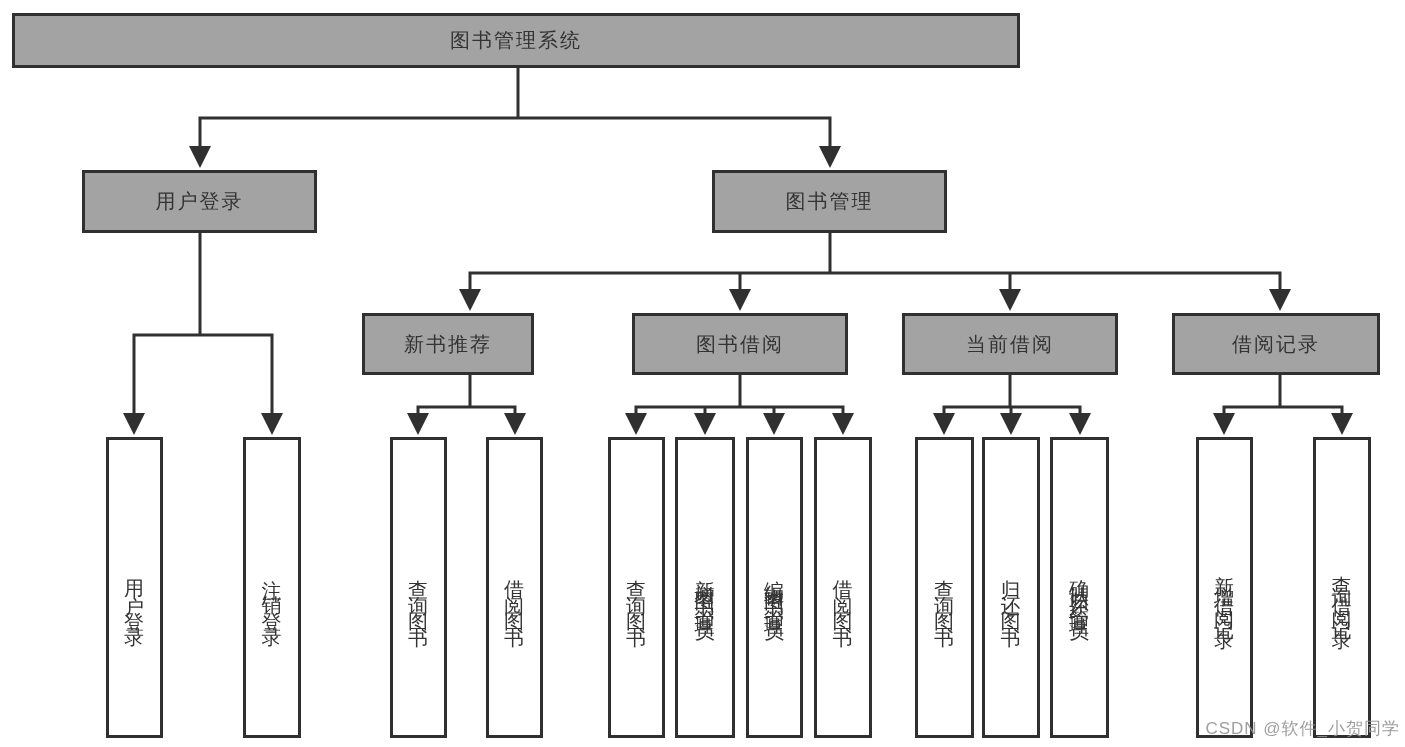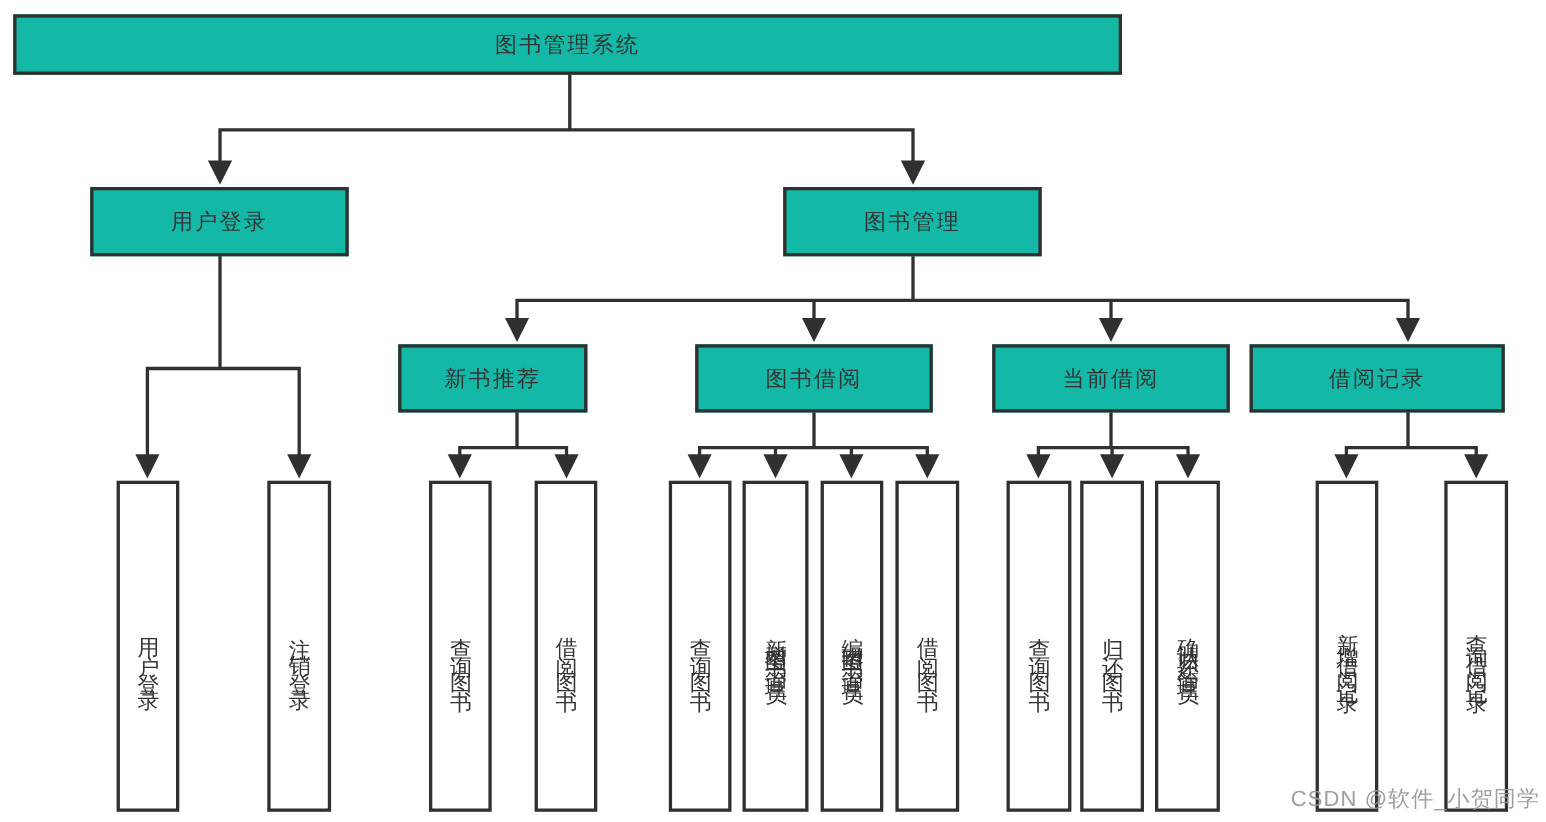--- a/index.html
+++ b/index.html
@@ -2,39 +2,39 @@
 <html><head>
 <meta charset="utf-8">
 <style>
   html,body{margin:0;padding:0;background:#fff;}
   #canvas{
     position:relative;width:1405px;height:747px;background:#ffffff;overflow:hidden;
     font-family:"Liberation Sans","DejaVu Sans",sans-serif;color:#333333;
   }
   #wires{position:absolute;left:0;top:0;}
   .hbox{
-    position:absolute;box-sizing:border-box;background:#14b8a6;
+    position:absolute;box-sizing:border-box;background:#a3a3a3;
     border:3px solid #303030;display:flex;align-items:center;justify-content:center;
     font-size:20px;letter-spacing:2px;white-space:nowrap;
   }
   .vbox{
     position:absolute;box-sizing:border-box;background:#ffffff;
     border:3px solid #303030;display:flex;align-items:center;justify-content:center;
     top:437px;height:301px;
   }
   .vbox span{
     writing-mode:vertical-rl;text-orientation:mixed;
     font-size:20px;line-height:1;white-space:nowrap;
   }
   .ls4 span{letter-spacing:16px;padding-top:16px;}
   .ls6 span{letter-spacing:11px;padding-top:11px;}
   .lsL span{letter-spacing:6px;padding-top:6px;}
   .watermark{
     position:absolute;right:5px;bottom:7px;
-    font-size:20px;color:rgba(150,150,150,0.92);letter-spacing:1px;white-space:nowrap;margin-left:20px;
+    font-size:17px;color:rgba(150,150,150,0.92);letter-spacing:1px;white-space:nowrap;margin-left:20px;
   }
 </style>
 </head>
 <body>
 
 <div id="canvas">
 
   <svg id="wires" width="1405" height="747" viewBox="0 0 1405 747" aria-hidden="true">
     <g stroke="#303030" stroke-width="3" fill="none" stroke-linecap="square">
       <path d="M518 68 L518 118 M200 118 L830 118 M200 118 L200 150 M830 118 L830 150"></path>
@@ -69,21 +69,21 @@
   </svg>
 
   <div class="hbox" style="left:12px;top:13px;width:1008px;height:55px;">图书管理系统</div>
 
   <div class="hbox" style="left:82px;top:170px;width:235px;height:63px;">用户登录</div>
   <div class="hbox" style="left:712px;top:170px;width:235px;height:63px;font-family:Liberation Serif, serif;">图书管理</div>
 
   <div class="hbox" style="left:362px;top:313px;width:172px;height:62px;">新书推荐</div>
   <div class="hbox" style="left:632px;top:313px;width:216px;height:62px;">图书借阅</div>
   <div class="hbox" style="left:902px;top:313px;width:216px;height:62px;">当前借阅</div>
-  <div class="hbox" style="left:1136px;top:313px;width:232px;height:62px;">借阅记录</div>
+  <div class="hbox" style="left:1172px;top:313px;width:208px;height:62px;">借阅记录</div>
 
   <div class="vbox ls4" style="left:106px;width:57px;">
     <span>用户登录</span>
   </div>
   <div class="vbox ls4" style="left:243px;width:58px;">
     <span>注销登录</span>
   </div>
 
   <div class="vbox ls4" style="left:390px;width:57px;">
     <span>查询图书</span>

